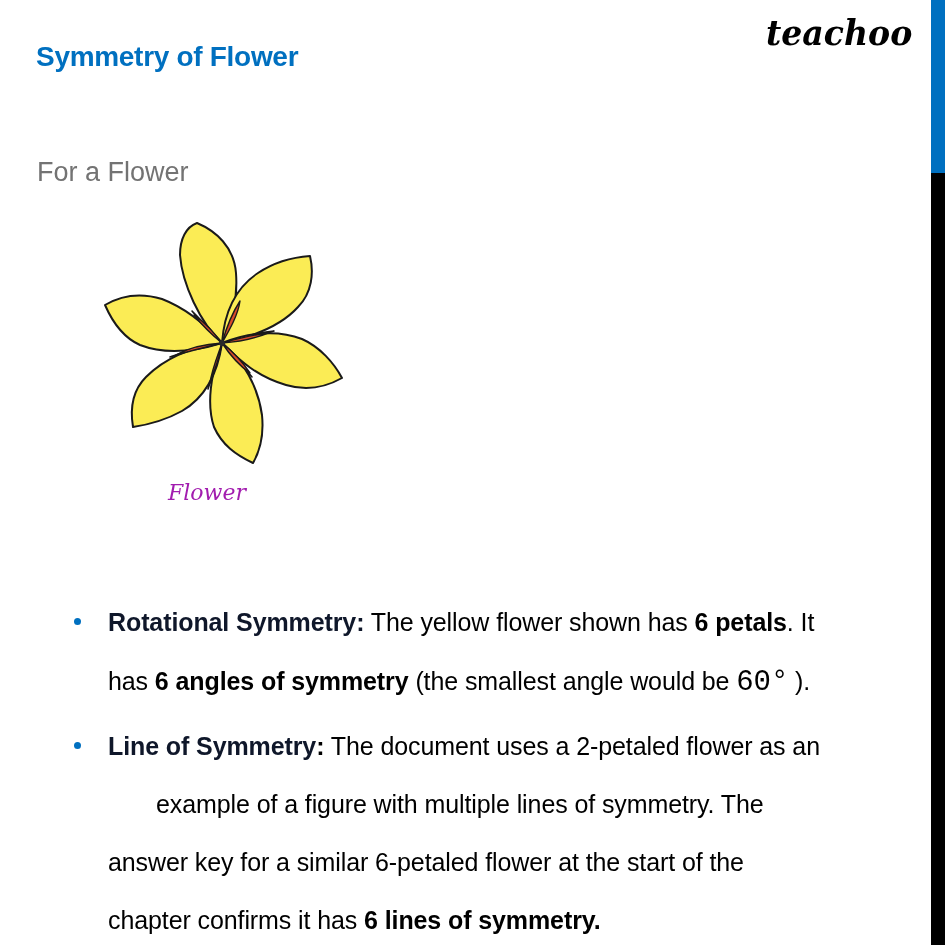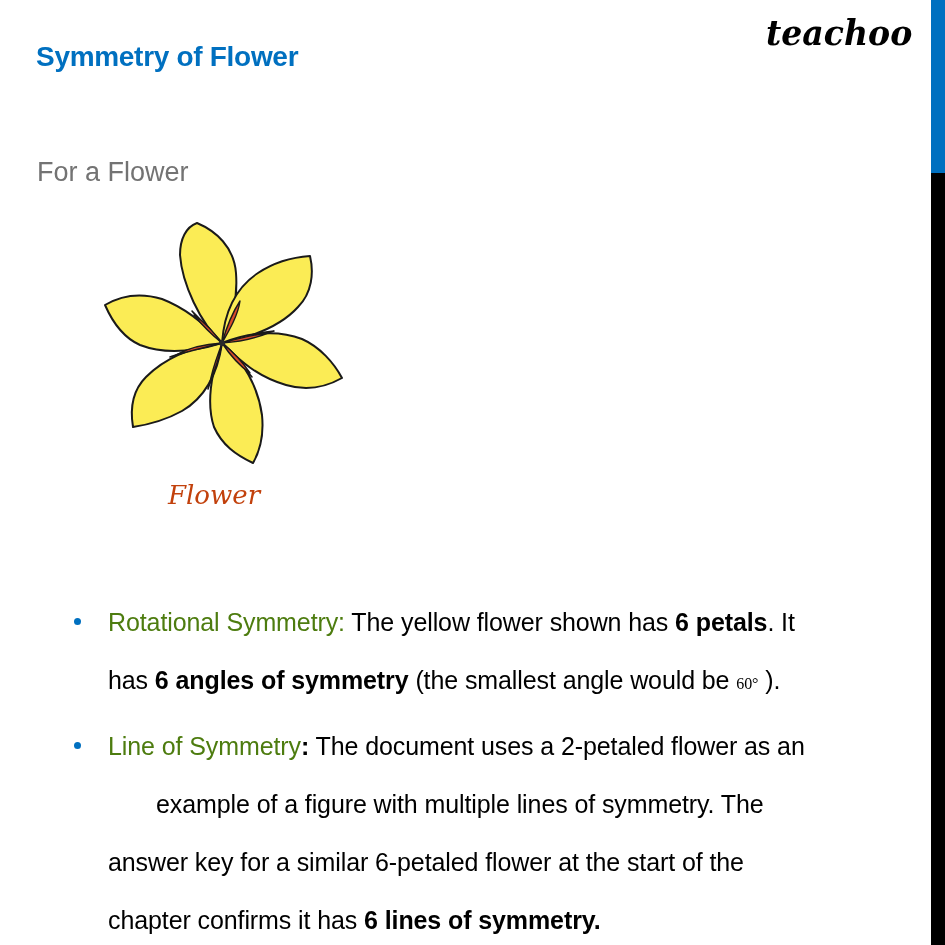--- a/index.html
+++ b/index.html
@@ -79,22 +79,22 @@
     .figure svg {
       position: absolute;
       left: 0; top: 0;
     }
     .caption {
       position: absolute;
       left: 73px;
       top: 272px;
       font-family: "DejaVu Serif", serif;
       font-style: italic;
-      font-size: 26px;
-      color: #c2410c;
+      font-size: 22px;
+      color: #a21caf;
       line-height: 1;
     }
     .bullets {
       position: absolute;
       left: 0;
       top: 0;
       width: 930px;
     }
     .line {
       position: absolute;
@@ -107,30 +107,30 @@
       letter-spacing: -0.1px;
     }
     .bullet-dot {
       position: absolute;
       width: 7px;
       height: 7px;
       border-radius: 50%;
       background: #0070C0;
     }
     .blue-bold {
-      color: #4d7c0f;
-      font-weight: normal;
+      color: #0f172a;
+      font-weight: bold;
       margin-top: 10px;
     }
     .bold {
       font-weight: bold;
     }
     .math {
-      font-family: Liberation Serif, serif;
-      font-size: 16px;
+      font-family: Liberation Mono, monospace;
+      font-size: 29px;
     }
   </style>
 </head>
 <body>
 
 <div class="side-bar">
   <div class="blue-seg"></div>
   <div class="black-seg"></div>
 </div>
 

